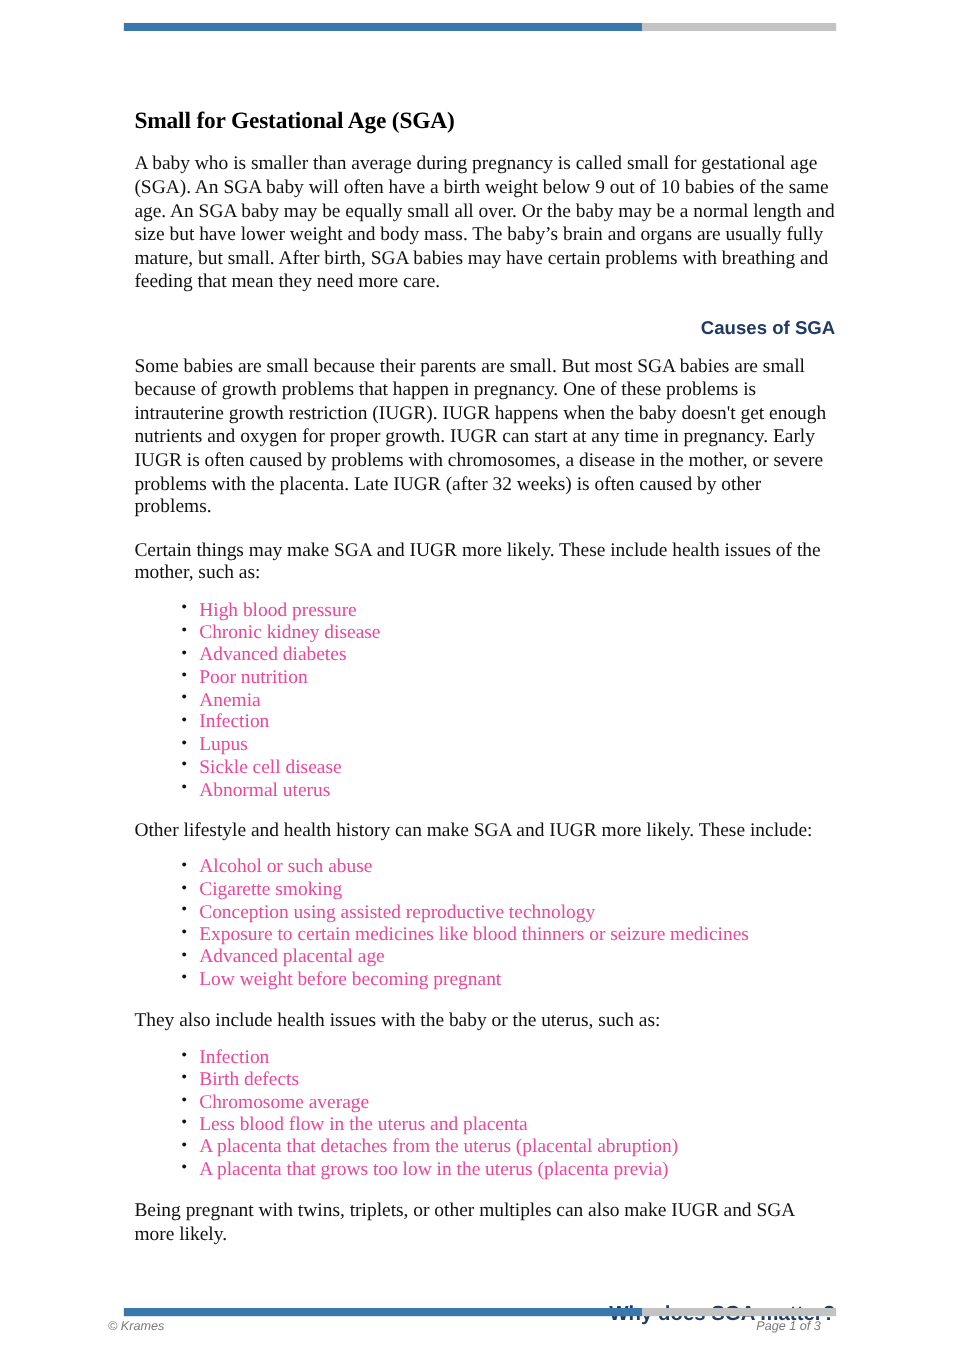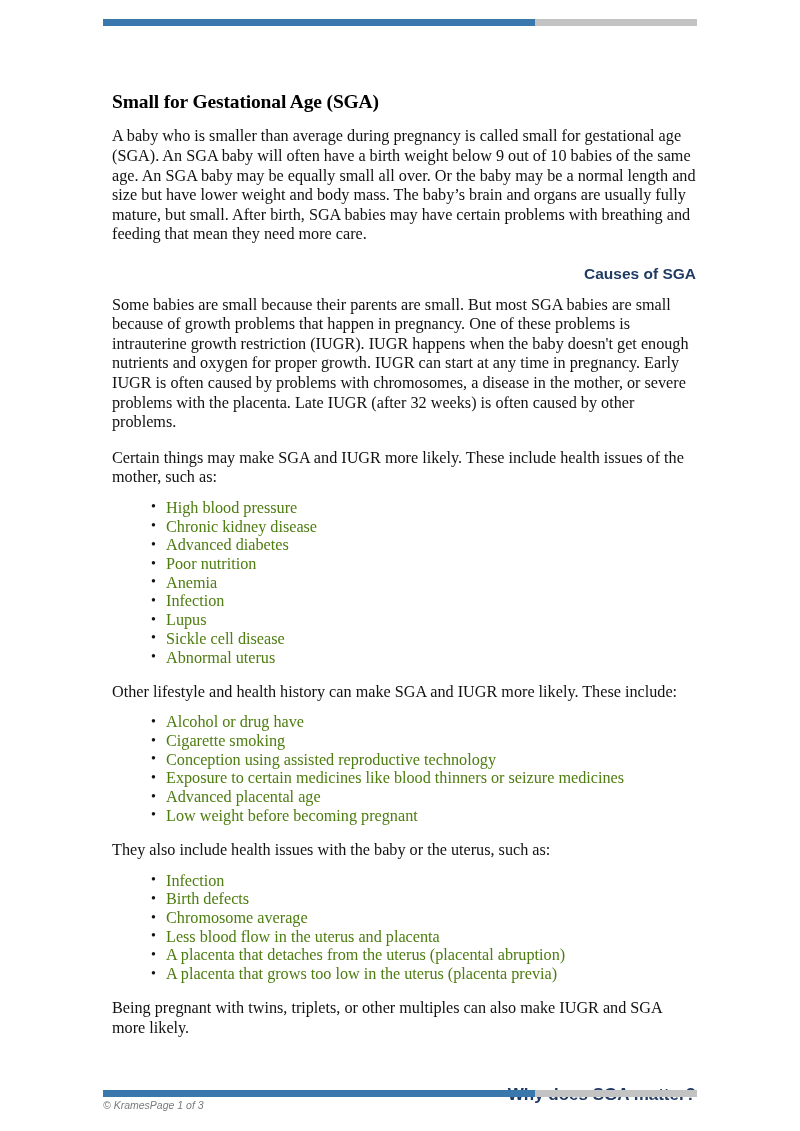--- a/index.html
+++ b/index.html
@@ -90,39 +90,39 @@
     margin: 0 0 16px 0;
     padding: 0 0 0 39px;
     list-style: none;
   }
   ul.bullets li {
     font-size: 16.2px;
     line-height: 18.2px;
     position: relative;
     padding-left: 15px;
     margin: 0 0 0.5px 0;
-    color: #4d7c0f;
+    color: #ec4899;
   }
   ul.bullets li::before {
     content: "\2022";
     position: absolute;
     left: 0;
     top: -0.5px;
     font-size: 14px;
     color: #111111;
   }
 
   
   .footer {
     position: absolute;
-    left: 103px;
+    left: 90px;
     top: 1099px;
     width: 594px;
     display: flex;
-    justify-content: flex-start;
+    justify-content: space-between;
     align-items: baseline;
     font-family: "Liberation Sans", "DejaVu Sans", sans-serif;
     font-size: 10.5px;
     font-style: italic;
     color: #7A7A7A;
   }
   .footer .copyright { text-align: left; }
   .footer .pagenum { text-align: right; }
 </style>
 </head>
@@ -155,21 +155,21 @@
         <li>Anemia</li>
         <li>Infection</li>
         <li>Lupus</li>
         <li>Sickle cell disease</li>
         <li>Abnormal uterus</li>
       </ul>
 
     <p class="body-text tight">Other lifestyle and health history can make SGA and IUGR more likely. These include:</p>
 
     <ul class="bullets">
-        <li>Alcohol or drug have</li>
+        <li>Alcohol or such abuse</li>
         <li>Cigarette smoking</li>
         <li>Conception using assisted reproductive technology</li>
         <li>Exposure to certain medicines like blood thinners or seizure medicines</li>
         <li>Advanced placental age</li>
         <li>Low weight before becoming pregnant</li>
       </ul>
 
     <p class="body-text tight">They also include health issues with the baby or the uterus, such as:</p>
 
     <ul class="bullets">

